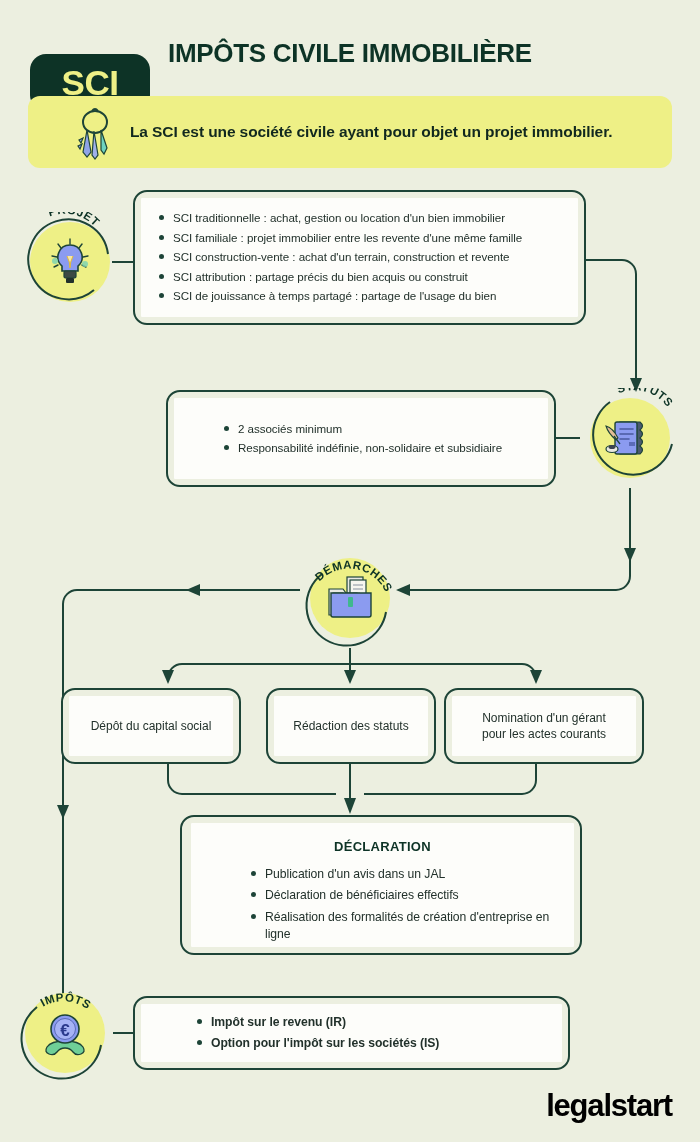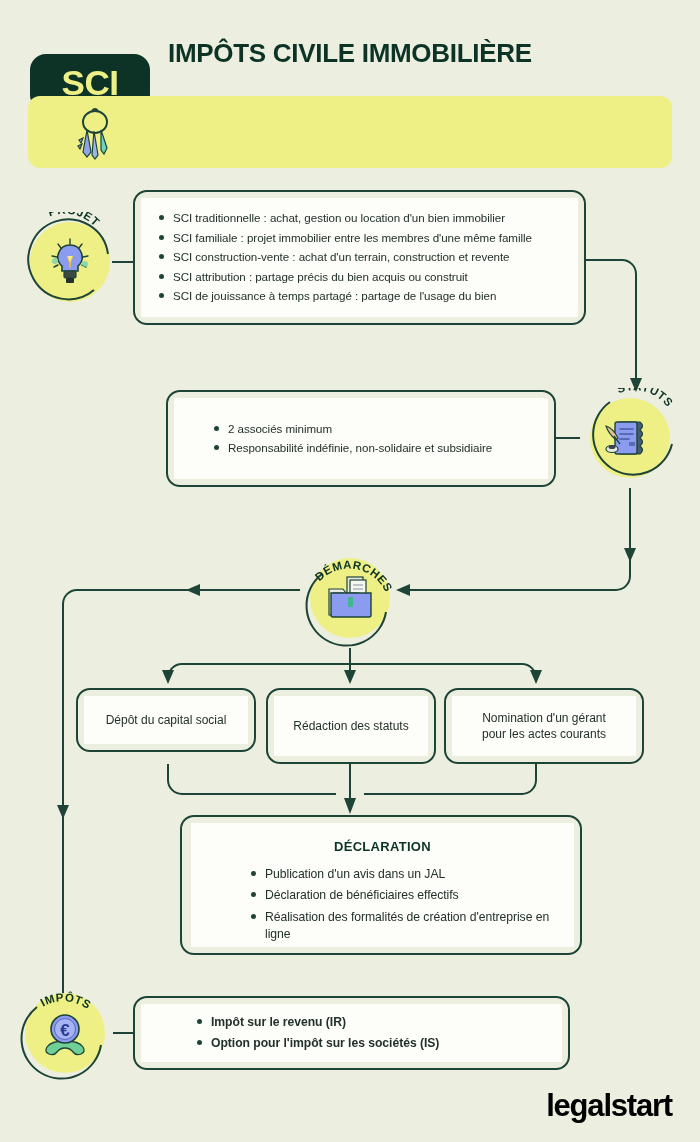--- a/index.html
+++ b/index.html
@@ -92,23 +92,23 @@
     position: absolute; left: 10px; top: 10px;
     width: 80px; height: 80px;
     display: flex; align-items: center; justify-content: center;
   }
 
   
   #card-projet { left: 133px; top: 190px; width: 453px; height: 135px; }
   #card-projet .card-inner { padding: 10px 14px; }
 
   #card-statuts { left: 166px; top: 390px; width: 390px; height: 97px; }
-  #card-statuts .card-inner { padding: 10px 36px; }
-
-  #box-depot   { left: 76px;  top: 688px; width: 180px; height: 64px; }
+  #card-statuts .card-inner { padding: 10px 36px; align-items: center; }
+
+  #box-depot   { left: 61px;  top: 688px; width: 180px; height: 76px; }
   #box-redac   { left: 266px; top: 688px; width: 170px; height: 76px; }
   #box-nomin   { left: 444px; top: 688px; width: 200px; height: 76px; }
   .minibox .card-inner {
     align-items: center; text-align: center;
     font-size: 12px; color: #22312b; line-height: 1.35;
     padding: 4px 8px;
   }
 
   #card-declaration { left: 180px; top: 815px; width: 402px; height: 140px; padding-left: 9px; }
   #card-declaration .card-inner { padding: 12px 18px; justify-content: flex-start; }
@@ -159,20 +159,21 @@
       <ellipse cx="25" cy="16" rx="12" ry="11" fill="none" stroke="#1d4437" stroke-width="2"></ellipse>
       <path d="M22 5 q3 -4 6 0" fill="none" stroke="#1d4437" stroke-width="2"></path>
       <g stroke="#1d4437" stroke-width="1.2">
         <path d="M17 24 l-4 22 l4 5 l4 -5 z" fill="#8fa3e8"></path>
         <path d="M24 25 l-2 24 l3 4 l3 -4 z" fill="#9fb0ea"></path>
         <path d="M31 24 l0 20 l3 4 l3 -6 z" fill="#6fd3c0"></path>
         <path d="M13 32 l-4 2 l2 3 z" fill="#8fa3e8"></path>
         <path d="M12 38 l-4 2 l2 3 z" fill="#8fa3e8"></path>
       </g>
     </svg>
+    <div id="banner-text">La SCI est une société civile ayant pour objet un projet immobilier.</div>
   </div>
 
   <svg id="wires">
 
     <path class="wire" d="M 112 262 H 133"></path>
 
     <path class="wire" d="M 586 260 H 622 a 14 14 0 0 1 14 14 V 380"></path>
     <polygon class="wirehead" points="630,378 642,378 636,392"></polygon>
 
     <path class="wire" d="M 580 438 H 556"></path>
@@ -230,21 +231,21 @@
         <circle cx="13" cy="27" r="3" fill="#7fd3b0" opacity="0.85"></circle>
         <circle cx="43" cy="30" r="3" fill="#7fd3b0" opacity="0.85"></circle>
       </svg>
     </div>
   </div>
 
   <div class="card" id="card-projet">
     <div class="card-inner">
       <ul class="bullets">
         <li>SCI traditionnelle : achat, gestion ou location d'un bien immobilier</li>
-        <li>SCI familiale : projet immobilier entre les membres d'une même famille</li>
+        <li>SCI familiale : projet immobilier entre les revente d'une même famille</li>
         <li>SCI construction-vente : achat d'un terrain, construction et revente</li>
         <li>SCI attribution : partage précis du bien acquis ou construit</li>
         <li>SCI de jouissance à temps partagé : partage de l'usage du bien</li>
       </ul>
     </div>
   </div>
 
   <div class="card" id="card-statuts">
     <div class="card-inner">
       <ul class="bullets">

